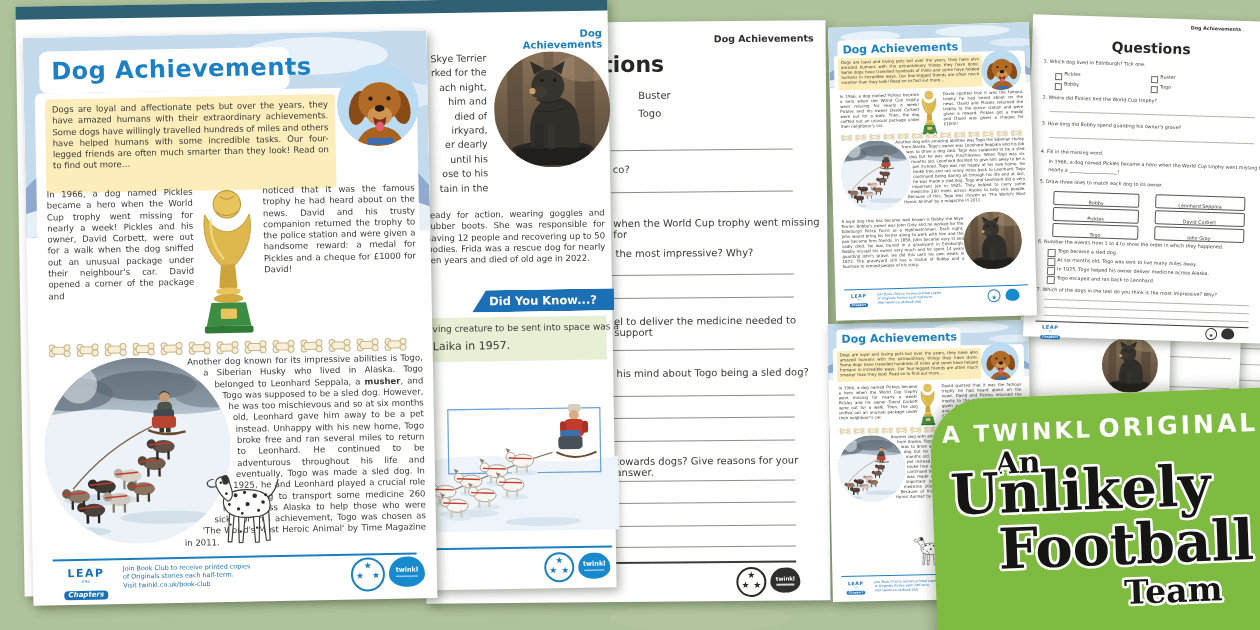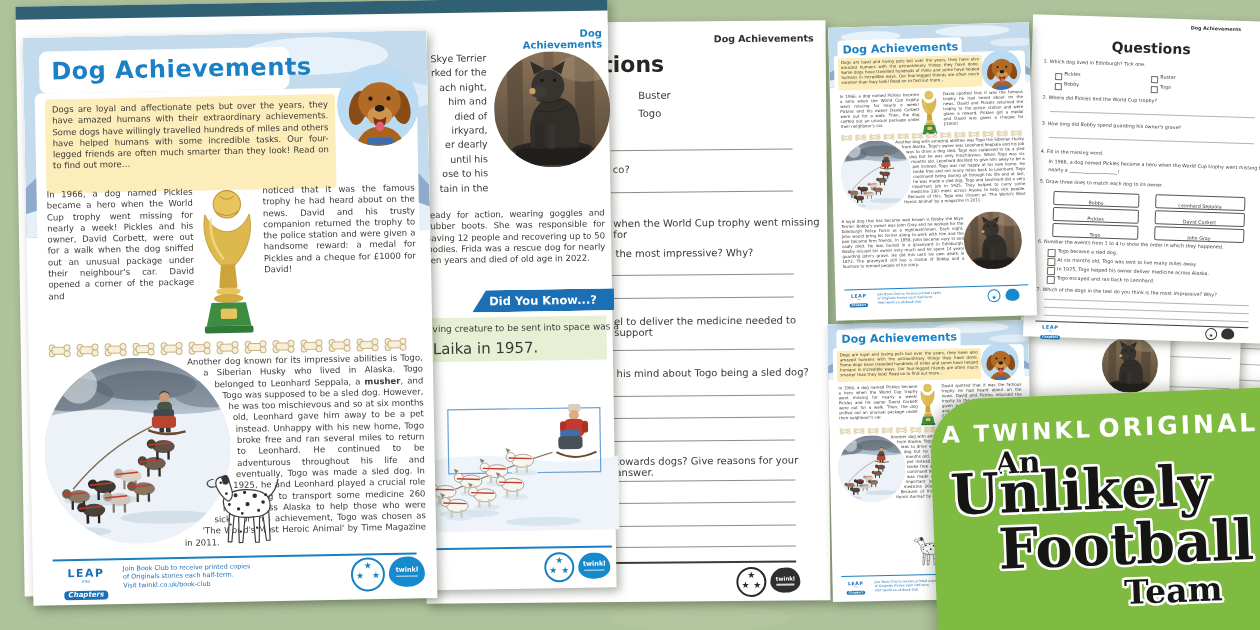--- a/index.html
+++ b/index.html
@@ -312,21 +312,21 @@
         <div>irkyard,</div>
       <div>er dearly</div>
         <div>until his</div>
       <div>ose to his</div>
         <div>tain in the</div>
     </div>
     <div class="abs just" style="left:408px;top:210px;width:178px;font-size:8.5px">ready for action, wearing goggles and rubber boots. She was responsible for saving 12 people and recovering up to 50 bodies. Frida was a rescue dog for nearly ten years and died of old age in 2022.</div>
     <div class="abs" style="left:452px;top:291px;width:142px;height:22px;background:#1a6fb5;color:#fff;font-weight:bold;font-size:11.5px;line-height:22px;text-align:center;clip-path:polygon(10% 0,100% 0,100% 100%,0 100%)">Did You Know...?</div>
     <div class="abs" style="left:406px;top:318px;width:180px;height:44px;background:#e7f0d5">
       <div class="abs" style="left:6px;top:6px;font-size:9px;white-space:nowrap">ving creature to be sent into space was a</div>
-      <div class="abs" style="left:6px;top:22px;font-size:15px;white-space:nowrap">Laika in 1957.</div>
+      <div class="abs" style="left:6px;top:22px;font-size:11px;white-space:nowrap">Laika in 1957.</div>
     </div>
     <svg class="abs" style="left:400px;top:392px" width="196" height="152" viewBox="0 0 196 152">
       <path d="M0,70 Q50,60 100,68 Q150,76 196,66 L196,140 L0,140 Z" fill="#eef4f9"></path>
       <ellipse cx="46" cy="122" rx="30" ry="4" fill="#d9e5ee"></ellipse>
       <ellipse cx="120" cy="131" rx="38" ry="4.5" fill="#d9e5ee"></ellipse>
       <rect x="26" y="18" width="152" height="64" fill="none" stroke="#68a0d8" stroke-width="1.2"></rect>
       <path d="M130,62 C100,70 60,86 16,104" stroke="#8a7a64" stroke-width="1.2" fill="none"></path>
       <g transform="translate(148,14)">
         <rect x="-2" y="0" width="13" height="8" rx="3" fill="#d8cfc0"></rect>
         <circle cx="4" cy="11" r="5" fill="#d9ac85"></circle>

